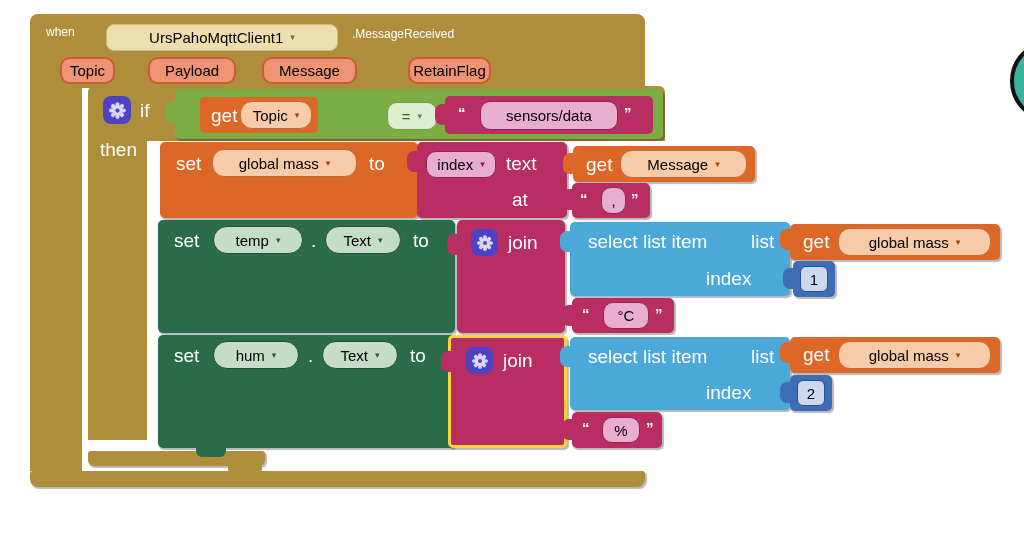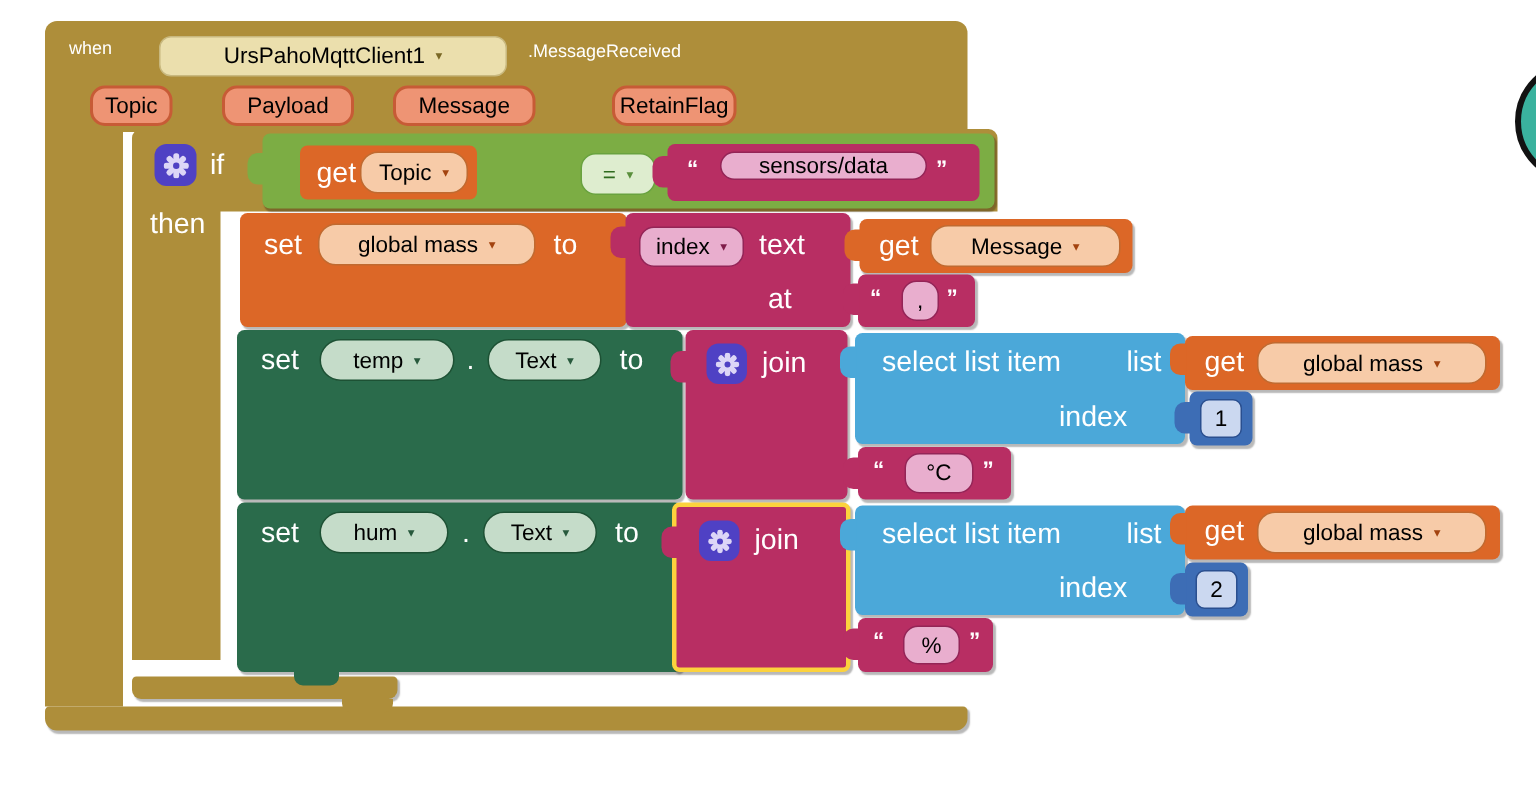--- a/index.html
+++ b/index.html
@@ -98,21 +98,21 @@
         <span class="caret">▾</span>
       </div>
     </div>
     <div class="fld f-lgreen" style="left:212px;top:13px;width:50px;height:28px;">
       <span>=</span>
       <span class="caret">▾</span>
     </div>
     <div class="blk c-magenta" style="left:270px;top:7px;width:208px;height:38px;">
       <span class="plug c-magenta" style="top:8px;"></span>
       <span class="q" style="left:13px;top:9px;">“</span>
-      <div class="fld f-pink" style="left:35px;top:5px;width:138px;height:19px;">
+      <div class="fld f-pink" style="left:35px;top:5px;width:138px;height:29px;">
         <span>sensors/data</span>
       </div>
       <span class="q" style="left:179px;top:9px;">”</span>
     </div>
   </div>
 
   <div class="blk c-orange sh" style="left:160px;top:142px;width:258px;height:76px;">
     <span class="lbl" style="left:16px;top:11px;">set</span>
     <div class="fld f-peach" style="left:52px;top:7px;width:145px;height:28px;">
       <span>global mass</span>

